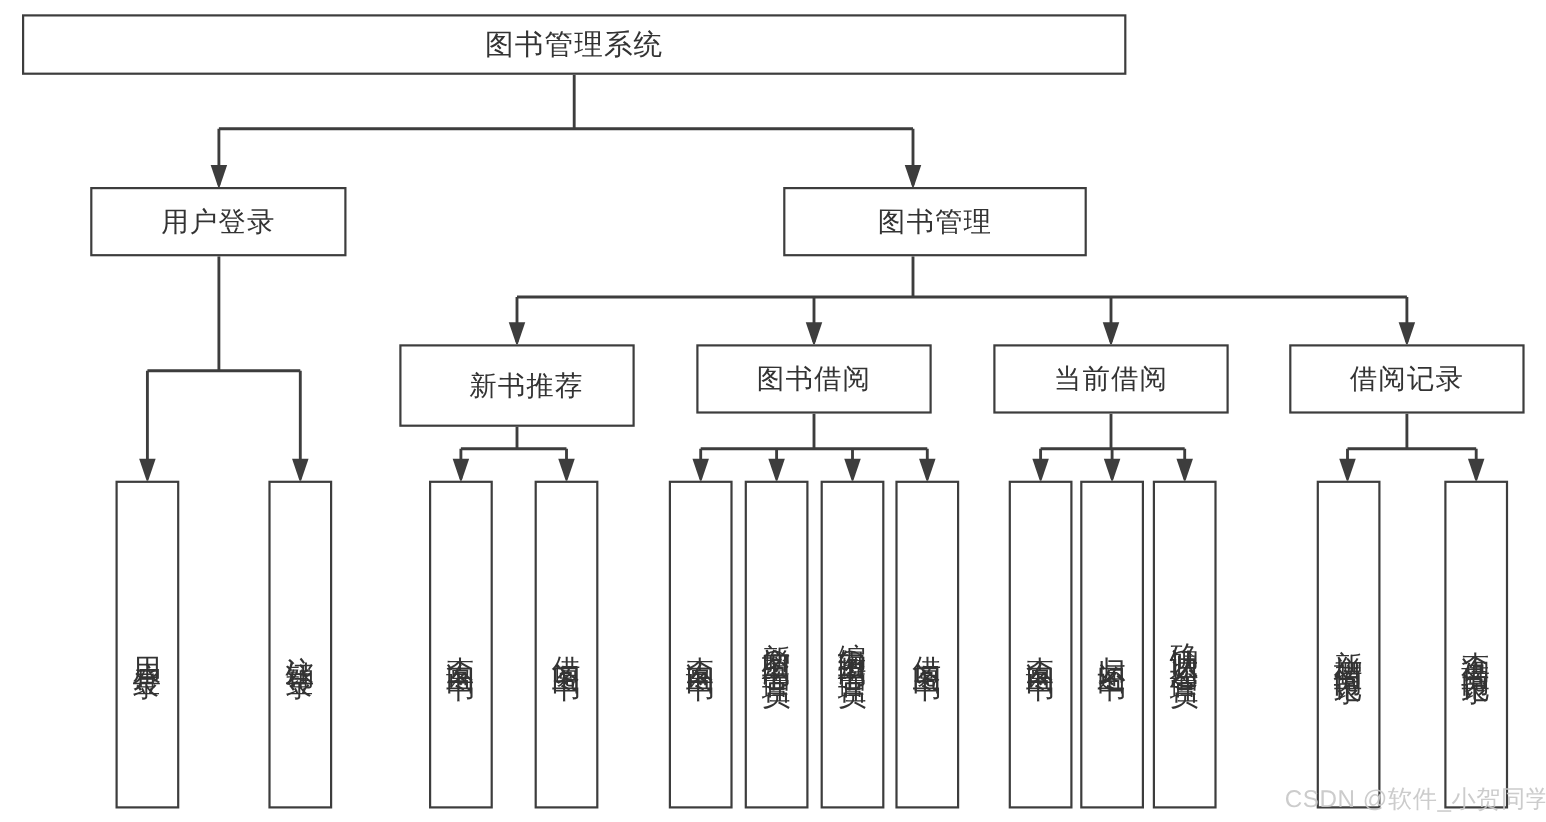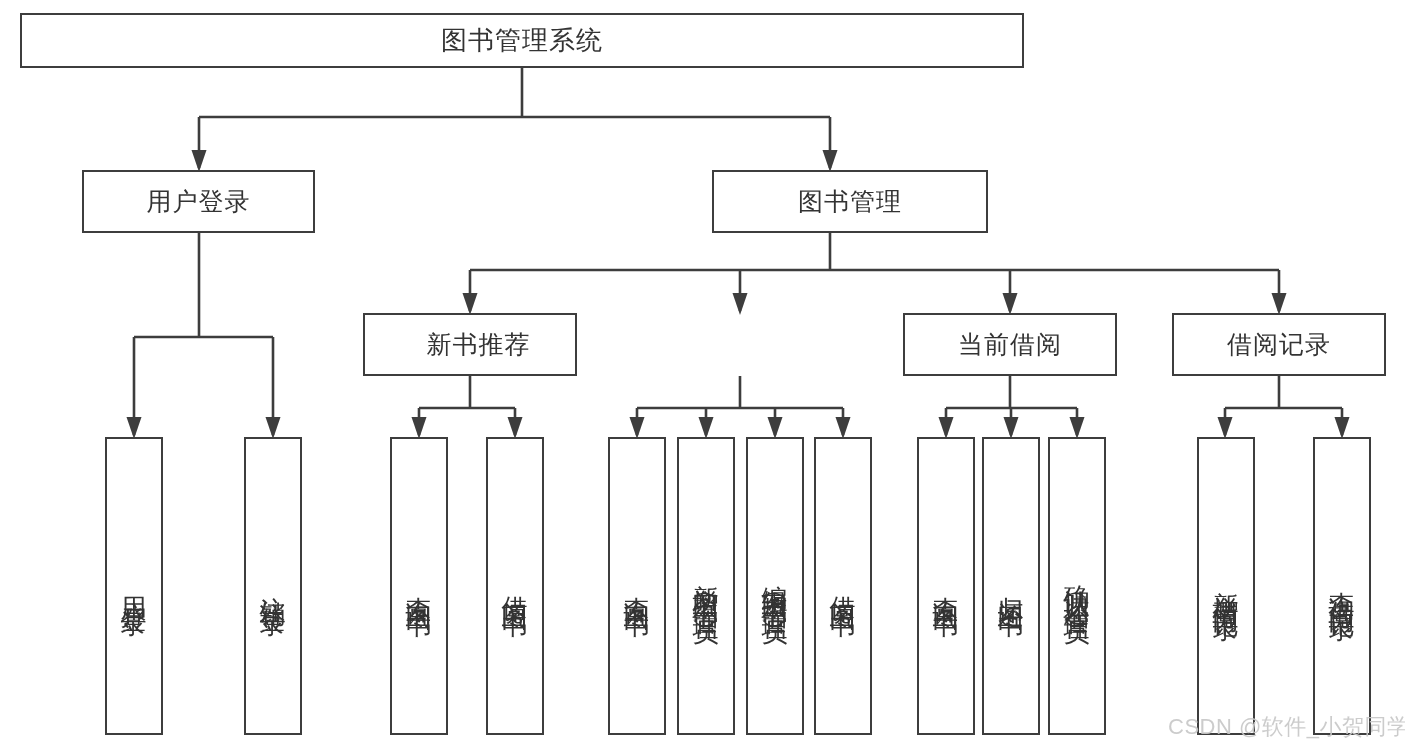--- a/index.html
+++ b/index.html
@@ -105,22 +105,25 @@
     <span>图书管理系统</span>
   </div>
 
   <div class="node h-node" style="left:82px; top:170px; width:233px; height:63px;">
     <span>用户登录</span>
   </div>
   <div class="node h-node" style="left:712px; top:170px; width:276px; height:63px;">
     <span>图书管理</span>
   </div>
 
-  <div class="node h-node" style="left:363px; top:313px; width:214px; height:63px;padding-left:17px;">
+  <div class="node h-node" style="left:363px; top:313px; width:214px; height:75px;padding-left:17px;">
     <span>新书推荐</span>
+  </div>
+  <div class="node h-node" style="left:633px; top:313px; width:214px; height:63px;">
+    <span>图书借阅</span>
   </div>
   <div class="node h-node" style="left:903px; top:313px; width:214px; height:63px;">
     <span>当前借阅</span>
   </div>
   <div class="node h-node" style="left:1172px; top:313px; width:214px; height:63px;">
     <span>借阅记录</span>
   </div>
 
   <div class="node v-node" style="left:105px;">
     <span class="vtext">用户登录</span>

